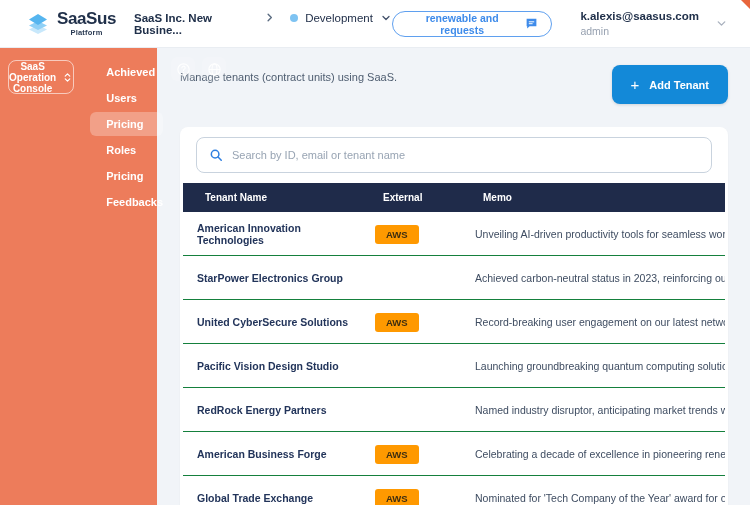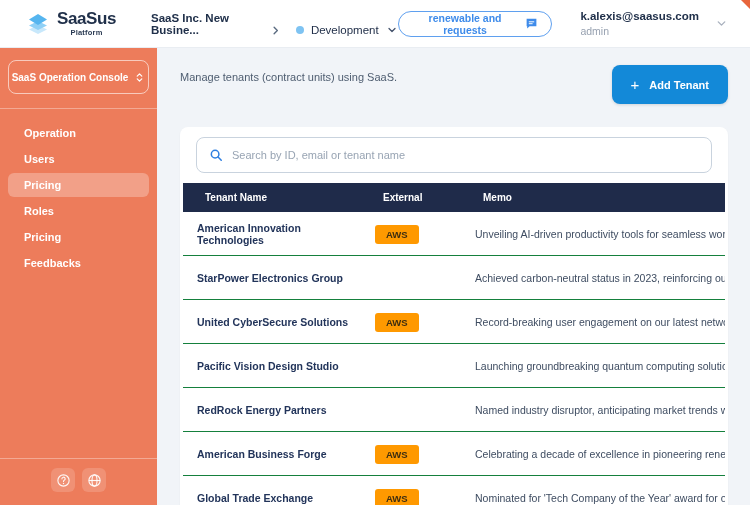--- a/index.html
+++ b/index.html
@@ -15,21 +15,21 @@
   .topbar {
     position: absolute; top: 0; left: 0; right: 0; height: 48px;
     background: #fff; border-bottom: 1px solid #E9EDF2;
     display: flex; align-items: center;
     padding: 0 22px 0 26px; z-index: 3;
   }
   .logo { display: flex; align-items: center; gap: 7px; }
   .logo-text { display: flex; flex-direction: column; align-items: center; }
   .logo-title { font-size: 17px; font-weight: 800; color: #20304A; letter-spacing: -0.4px; line-height: 17px; }
   .logo-sub { font-size: 7.5px; font-weight: 700; color: #2A3A52; margin-top: 1px; letter-spacing: 0.2px; }
-  .crumb { display: flex; align-items: flex-end; margin-left: 35px; }
+  .crumb { display: flex; align-items: flex-start; margin-left: 18px; }
   .crumb-org { font-size: 11.5px; font-weight: 700; color: #20304A; }
   .crumb-sep { margin: 0 15px; color: #5A6B80; display: flex; }
   .env { display: flex; align-items: center; gap: 7px; cursor: pointer; }
   .env-dot { width: 8px; height: 8px; border-radius: 50%; background: #7EC3F2; }
   .env-label { font-size: 11.5px; font-weight: 500; color: #22304A; }
   .chev { display: flex; color: #41506A; }
   .topbar-spacer { flex: 1; }
   .feedback-btn {
     display: flex; align-items: center; gap: 7px;
     height: 26px; padding: 0 13px; background: #fff;
@@ -44,21 +44,21 @@
   .user-chev { margin-left: 16px; color: #A9B1BE; display: flex; }
   .corner-artifact {
     position: absolute; top: 0; right: 0; width: 0; height: 0;
     border-top: 9px solid #E8653C; border-left: 9px solid transparent;
   }
 
   
   .sidebar {
     position: absolute; top: 48px; left: 0; bottom: 0; width: 157px;
     background: var(--sidebar, #ED7C5B);
-    display: flex; flex-direction: column; color: #fff; z-index: 2;
+    display: flex; flex-direction: row; color: #fff; z-index: 2;
   }
   .console-btn {
     margin: 12px 8px 0 8px; height: 34px;
     border: 1px solid rgba(255,255,255,0.6); border-radius: 8px;
     background: transparent; color: #fff;
     display: flex; align-items: center; justify-content: center; gap: 6px;
     font-size: 10px; font-weight: 700; font-family: inherit; cursor: pointer;
   }
   .side-divider { height: 1px; background: rgba(255,255,255,0.35); }
   .side-divider.top { margin-top: 14px; }
@@ -200,21 +200,21 @@
     <span style="display:flex;">
       <svg width="11" height="11" viewBox="0 0 24 24" fill="none" stroke="currentColor" stroke-width="2.6" stroke-linecap="round" stroke-linejoin="round">
           <path d="M7 9l5-5 5 5"></path>
           <path d="M7 15l5 5 5-5"></path>
         </svg>
     </span>
   </button>
   <div class="side-divider top"></div>
 
   <nav class="nav">
-      <div class="nav-item">Operation</div>
+      <div class="nav-item">Achieved</div>
       <div class="nav-item">Users</div>
       <div class="nav-item active">Pricing</div>
       <div class="nav-item">Roles</div>
       <div class="nav-item">Pricing</div>
       <div class="nav-item">Feedbacks</div>
     </nav>
 
   <div class="side-footer-spacer"></div>
   <div class="side-divider"></div>
   <div class="side-footer">

